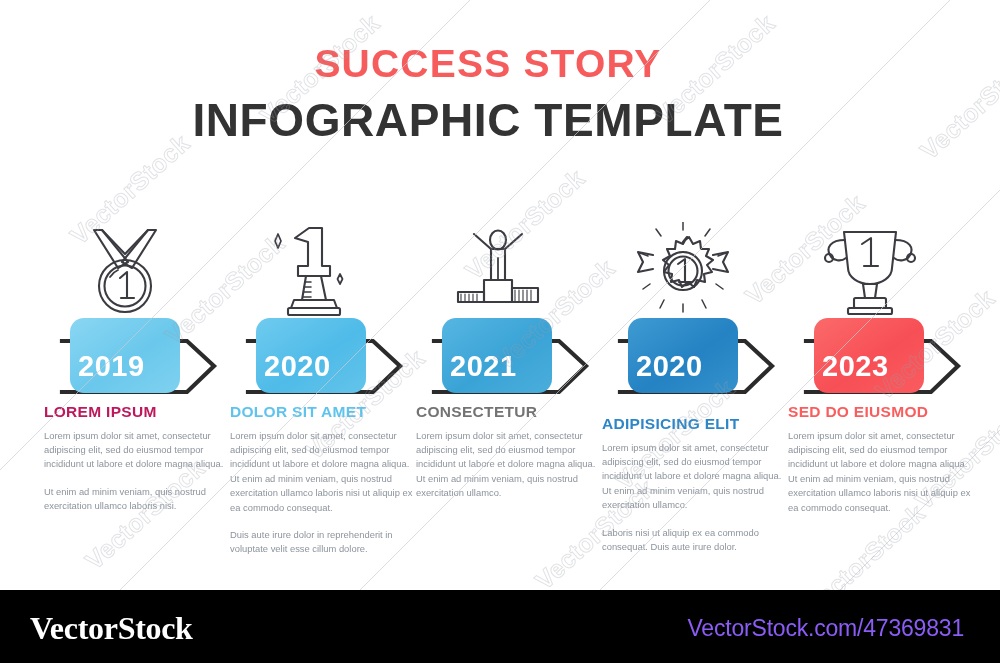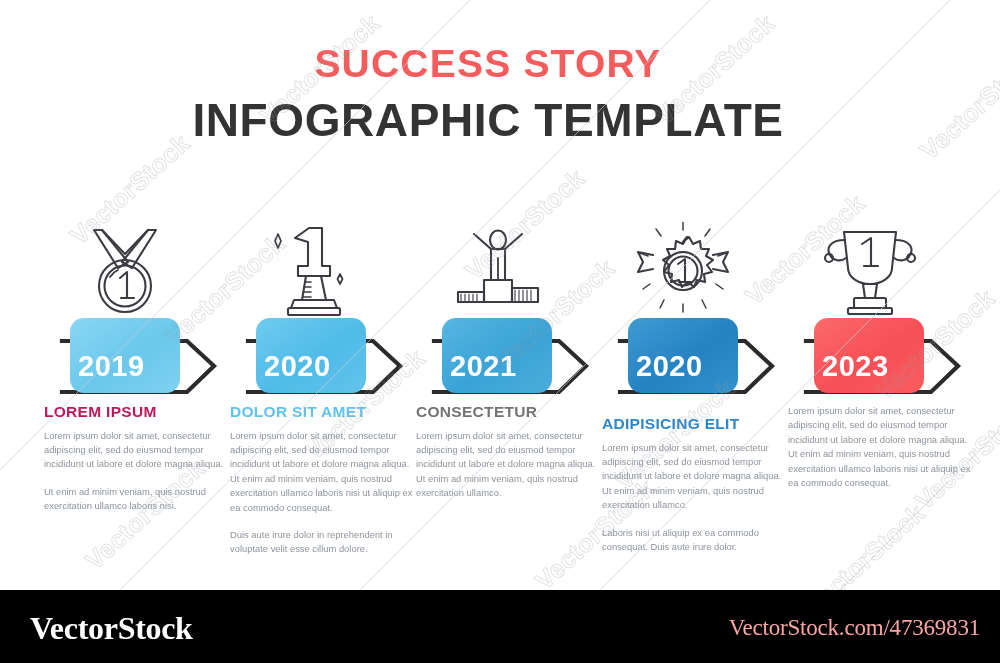--- a/index.html
+++ b/index.html
@@ -69,23 +69,23 @@
   #footer{
     position:absolute;left:0;top:590px;width:1000px;height:73px;
     background:#000000;z-index:60;
   }
   #footer-logo{
     position:absolute;left:30px;top:20px;
     color:#ffffff;font-size:32px;font-weight:700;
     font-family:"Liberation Serif", serif;letter-spacing:-.3px;
   }
   #footer-url{
-    position:absolute;right:20px;top:25px;
-    color:#fca5a5;font-size:23px;font-weight:400;
-    font-family:Liberation Serif, serif;letter-spacing:-.2px;
+    position:absolute;right:36px;top:25px;
+    color:#8b5cf6;font-size:23px;font-weight:400;
+    font-family:Liberation Sans, sans-serif;letter-spacing:-.2px;
   }
 </style>
 </head>
 <body>
 
 <div id="header">
   <div id="title-main">SUCCESS STORY</div>
   <div id="title-sub">INFOGRAPHIC TEMPLATE</div>
 </div>
 
@@ -234,20 +234,21 @@
     <p class="col-p">Lorem ipsum dolor sit amet, consectetur adipiscing elit, sed do eiusmod tempor incididunt ut labore et dolore magna aliqua. Ut enim ad minim veniam, quis nostrud exercitation ullamco.</p>
   </div>
 
   <div class="col" style="left:602px;margin-top:12px;">
     <div class="col-head" style="color:#2d86c8;">ADIPISICING ELIT</div>
     <p class="col-p">Lorem ipsum dolor sit amet, consectetur adipiscing elit, sed do eiusmod tempor incididunt ut labore et dolore magna aliqua. Ut enim ad minim veniam, quis nostrud exercitation ullamco.</p>
     <p class="col-p">Laboris nisi ut aliquip ex ea commodo consequat. Duis aute irure dolor.</p>
   </div>
 
   <div class="col" style="left:788px;">
+    <div class="col-head" style="color:#fa5d5d;">SED DO EIUSMOD</div>
     <p class="col-p">Lorem ipsum dolor sit amet, consectetur adipiscing elit, sed do eiusmod tempor incididunt ut labore et dolore magna aliqua. Ut enim ad minim veniam, quis nostrud exercitation ullamco laboris nisi ut aliquip ex ea commodo consequat.</p>
   </div>
 
 </div>
 
 <svg id="watermark" viewBox="0 0 1000 590">
   <g stroke="#c9cdd4" stroke-width="0.9" opacity="0.75">
     <path d="M-120 590 L470 0"></path>
     <path d="M120 590 L710 0"></path>
     <path d="M360 590 L950 0"></path>

